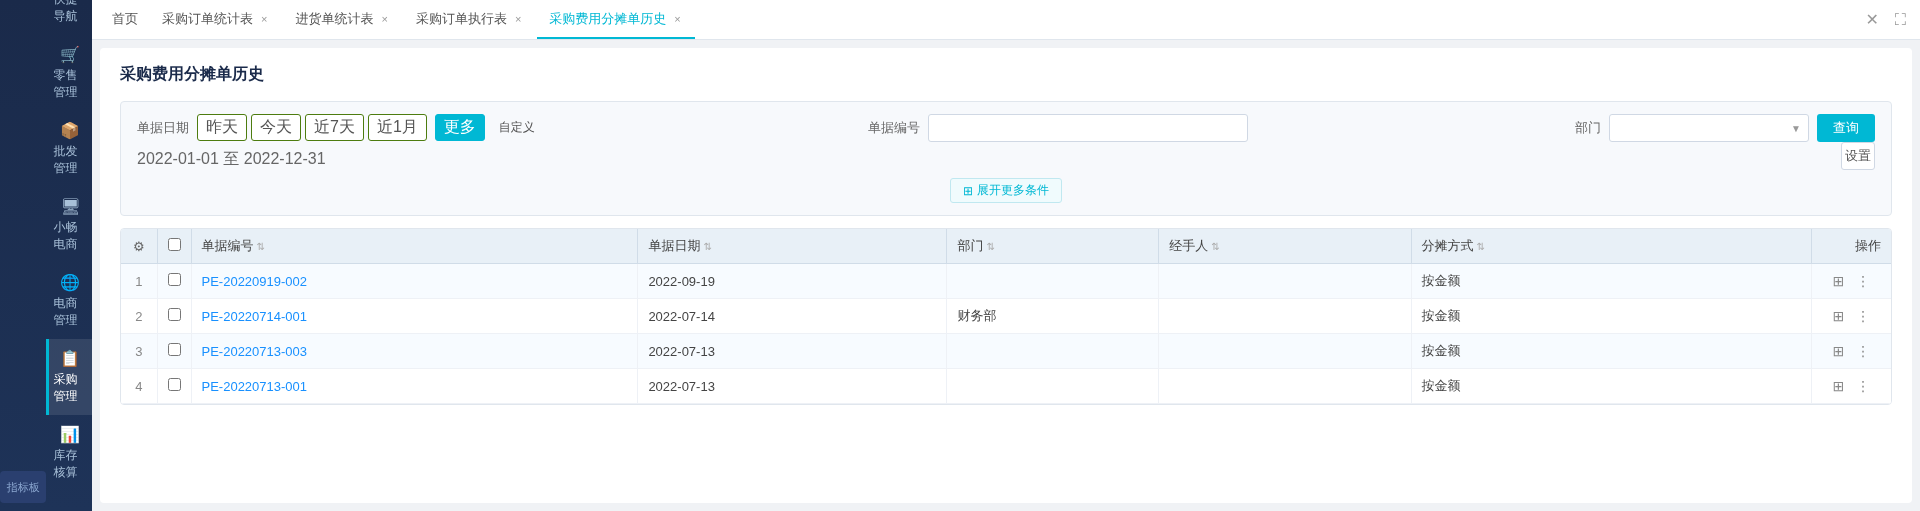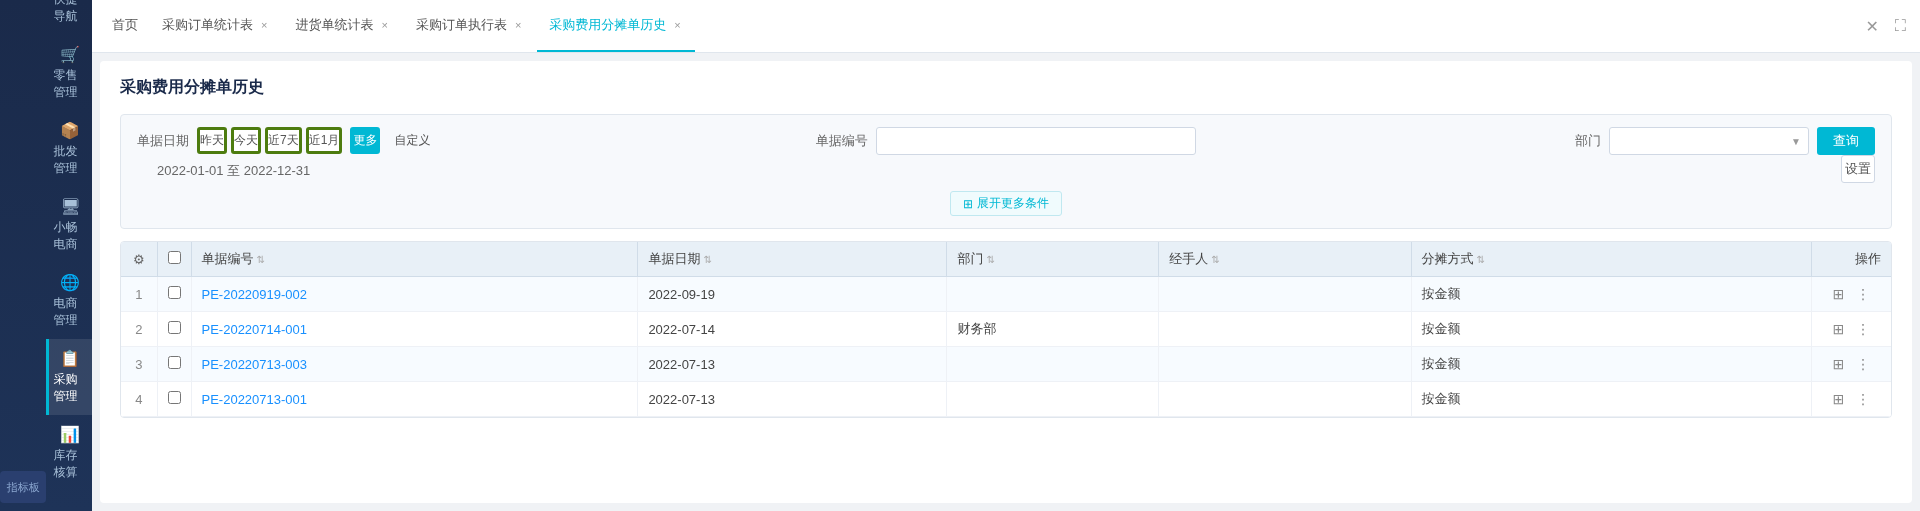--- a/index.html
+++ b/index.html
@@ -51,21 +51,21 @@
       overflow: hidden;
     }
 
     
     .tab-bar {
       background: #fff;
       display: flex;
       align-items: center;
       border-bottom: 1px solid #e0e6ed;
       padding: 0 10px;
-      height: 53px;
+      height: 40px;
       gap: 2px;
     }
     .tab {
       padding: 6px 12px;
       font-size: 13px;
       color: #555;
       cursor: pointer;
       border-radius: 4px 4px 0 0;
       display: flex;
       align-items: center;
@@ -166,38 +166,37 @@
       color: #666;
       font-size: 13px;
       white-space: nowrap;
     }
     .filter-date-btns {
       display: flex;
       gap: 4px;
       align-items: center;
     }
     .date-quick-btn {
-      padding: 2px 0;
-      border: 3px solid #4d7c0f;
+      padding: 2px 8px;
+      border: 1px solid #4d7c0f;
       border-radius: 3px;
       color: #555;
-      font-size: 12px;
+      font-size: 16px;
       cursor: pointer;
       background: #fff;
     }
     .date-quick-btn.more {
       background: #00b8d4;
       color: #fff;
       border-color: #00b8d4;
     }
     .filter-date-range {
-      font-size: 13px;
+      font-size: 16px;
       color: #666;
       margin-top: 4px;
-      margin-left: 20px;
     }
     .filter-input {
       border: 1px solid #d0d8e4;
       border-radius: 3px;
       padding: 4px 8px;
       font-size: 13px;
       color: #333;
       background: #fff;
       height: 28px;
       min-width: 200px;

